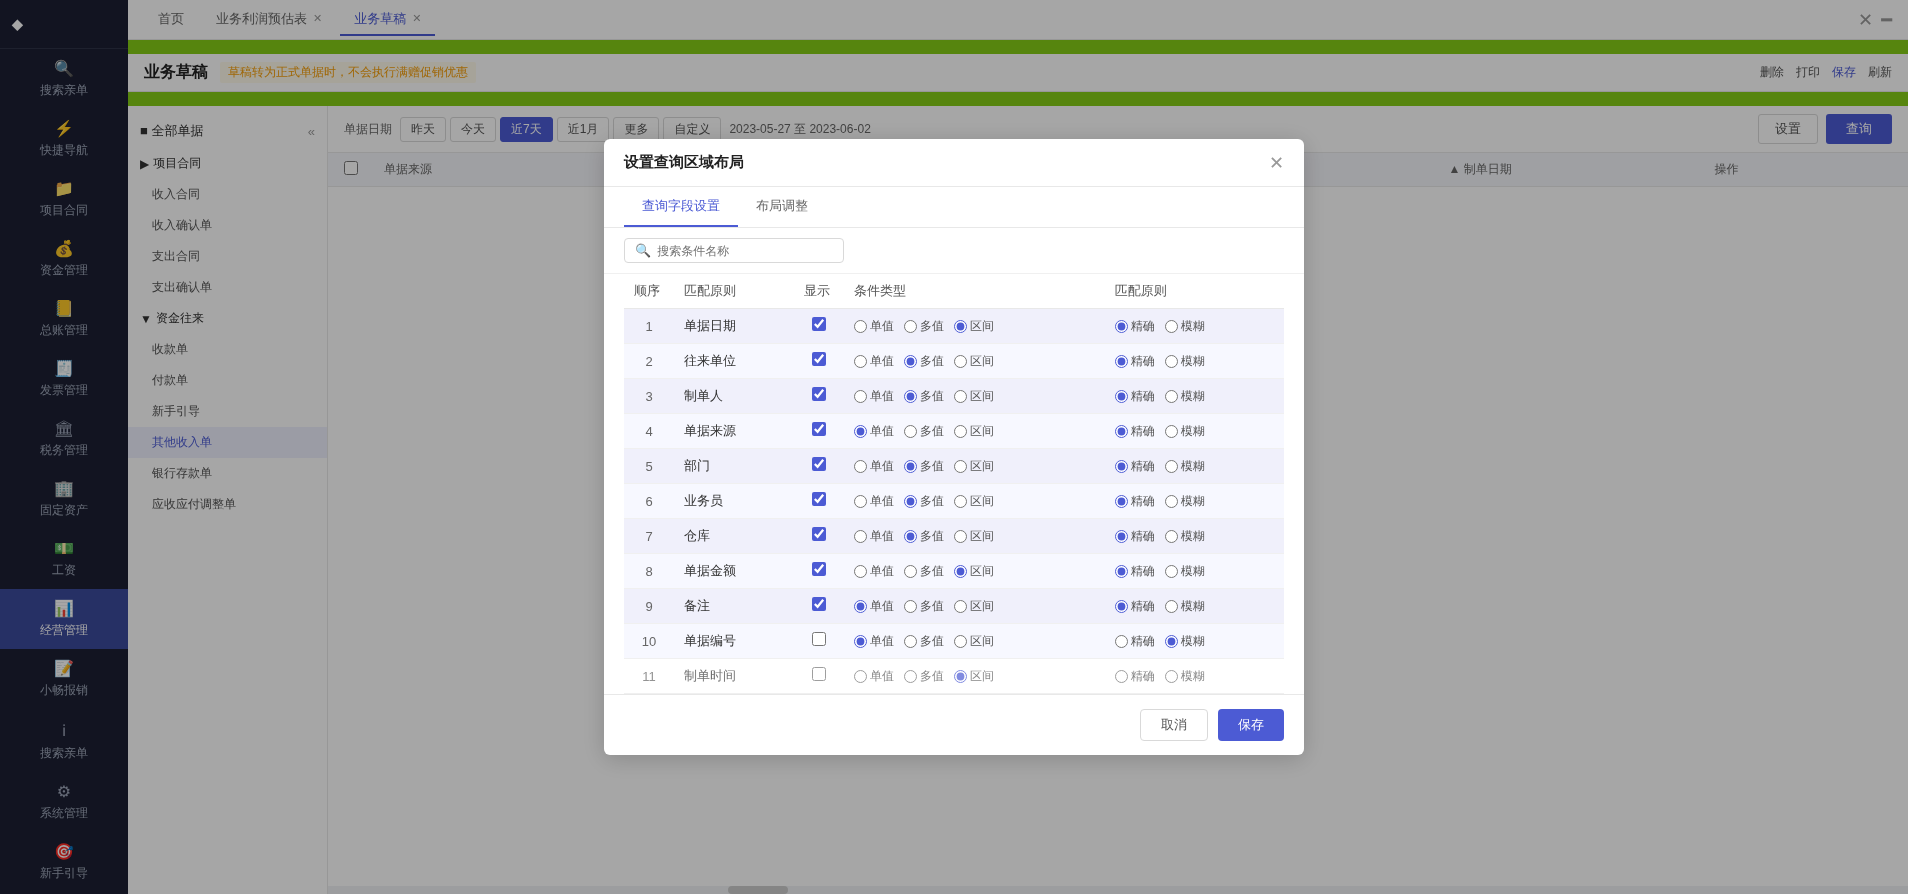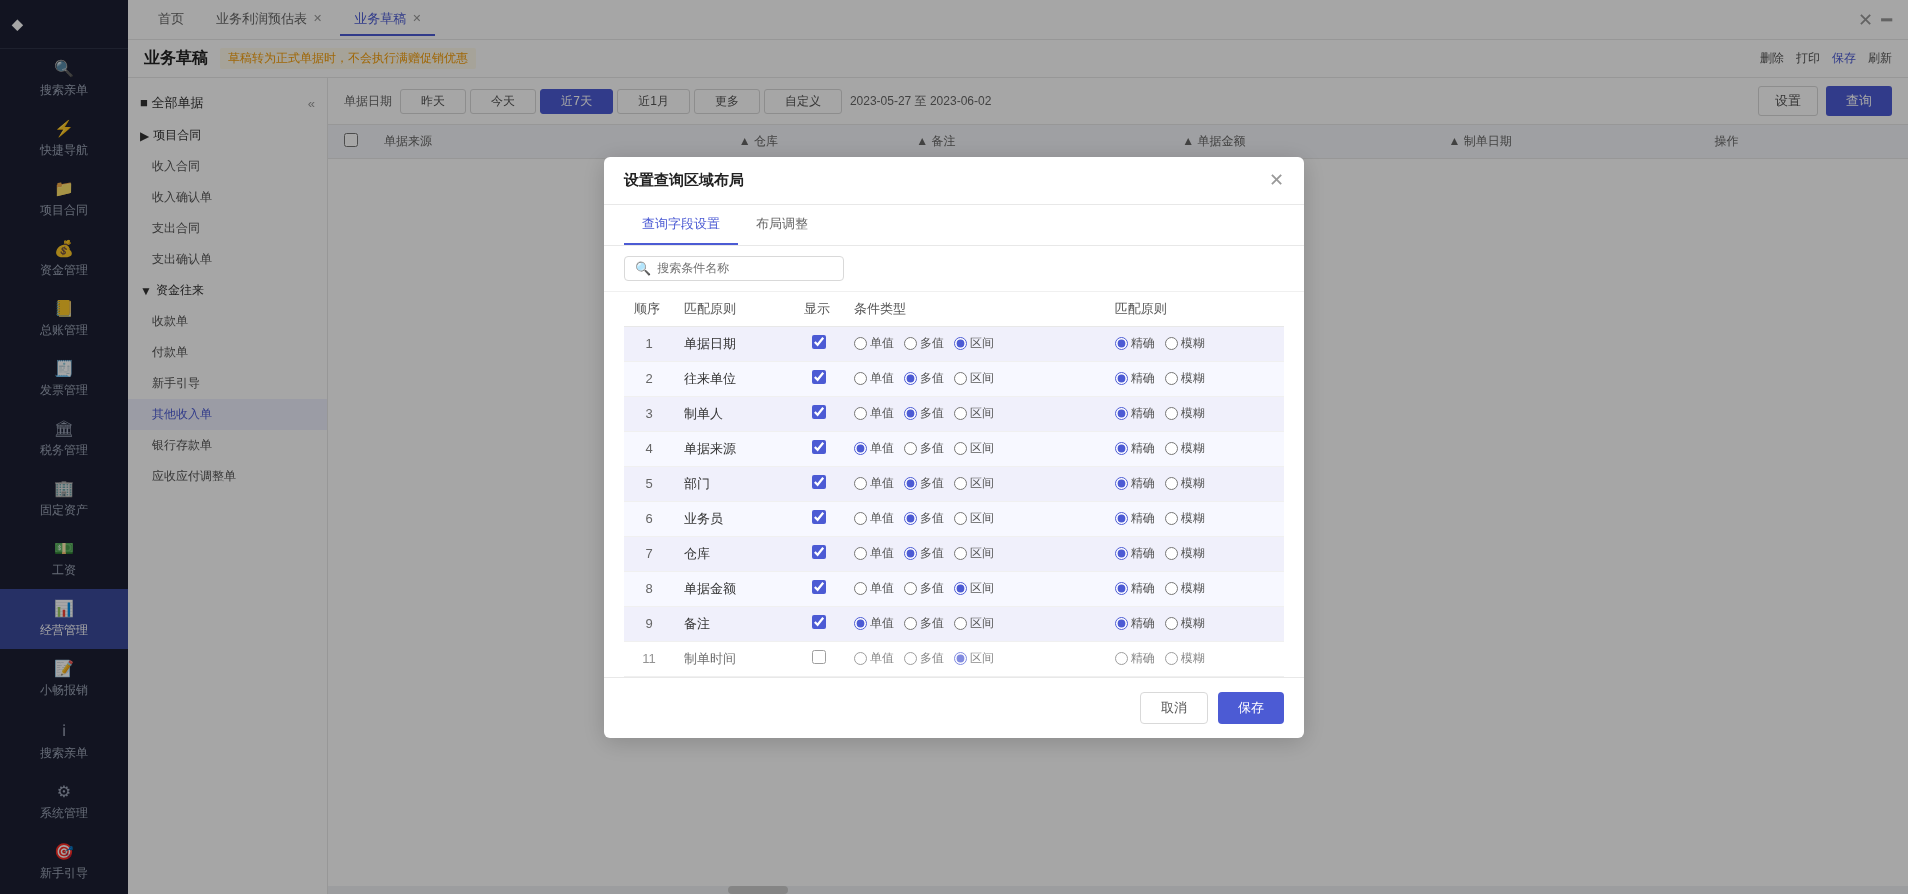--- a/index.html
+++ b/index.html
@@ -9,21 +9,21 @@
     .app-container { display: flex; height: 894px; width: 1908px; }
 
     
     .sidebar { width: 128px; background: #1c2033; display: flex; flex-direction: column; color: #ccd; flex-shrink: 0; }
     .sidebar-logo { padding: 16px 12px; color: #fff; font-size: 14px; font-weight: bold; border-bottom: 1px solid #2e3347; }
     .sidebar-item { display: flex; flex-direction: column; align-items: center; padding: 10px 8px; cursor: pointer; color: #9da5b8; font-size: 12px; gap: 4px; }
     .sidebar-item.active { background: #3b4a9c; color: #fff; }
     .sidebar-icon { font-size: 16px; }
 
     
-    .main-area { flex: 1; display: flex; flex-direction: column; background: #b91c1c; overflow: hidden; }
+    .main-area { flex: 1; display: flex; flex-direction: column; background: #84cc16; overflow: hidden; gap: 14px; }
 
     
     .top-bar { background: #fff; display: flex; align-items: center; padding: 0 16px; height: 40px; border-bottom: 1px solid #e8e8e8; gap: 4px; }
     .tab { padding: 6px 14px; cursor: pointer; font-size: 13px; color: #666; border-bottom: 2px solid transparent; display: flex; align-items: center; gap: 6px; }
     .tab.active { color: #4c5bd4; border-bottom: 2px solid #4c5bd4; font-weight: 500; }
     .tab-close { font-size: 11px; color: #999; cursor: pointer; }
     .top-bar-close { margin-left: auto; font-size: 18px; color: #999; cursor: pointer; }
 
     
     .content-header { background: #fff; padding: 8px 16px; border-bottom: 1px solid #e8e8e8; display: flex; align-items: center; gap: 12px; }
@@ -43,22 +43,22 @@
     .left-panel-item { padding: 7px 12px 7px 24px; cursor: pointer; color: #555; font-size: 12px; display: flex; align-items: center; gap: 4px; }
     .left-panel-item.active { background: #eef0fd; color: #4c5bd4; font-weight: 500; }
     .left-panel-section { padding: 7px 12px; cursor: pointer; color: #333; font-size: 12px; font-weight: 500; display: flex; align-items: center; gap: 4px; }
 
     
     .right-content { flex: 1; display: flex; flex-direction: column; overflow: hidden; }
 
     
     .filter-bar { background: #fff; padding: 8px 16px; border-bottom: 1px solid #e8e8e8; display: flex; align-items: center; gap: 8px; flex-wrap: wrap; }
     .filter-label { font-size: 12px; color: #666; }
-    .filter-btn { padding: 3px 20px; font-size: 12px; border: 1px solid #d9d9d9; border-radius: 3px; cursor: pointer; background: #fff; color: #555; }
-    .filter-btn.active { background: #4c5bd4; color: #fff; border-color: #4c5bd4; font-family: Liberation Mono, monospace; }
+    .filter-btn { padding: 3px 10px; font-size: 12px; border: 1px solid #d9d9d9; border-radius: 3px; cursor: pointer; background: #fff; color: #555; }
+    .filter-btn.active { background: #4c5bd4; color: #fff; border-color: #4c5bd4; }
     .filter-date { font-size: 12px; color: #666; }
     .query-btn { padding: 5px 20px; background: #4c5bd4; color: #fff; border: none; border-radius: 3px; cursor: pointer; font-size: 13px; }
     .set-btn { padding: 5px 16px; background: #fff; color: #555; border: 1px solid #d9d9d9; border-radius: 3px; cursor: pointer; font-size: 13px; }
 
     
     .table-area { flex: 1; overflow: auto; background: #fff; }
     .table-placeholder { padding: 40px; text-align: center; color: #999; font-size: 13px; }
 
     
     .bottom-bar { background: #fff; padding: 8px 16px; border-top: 1px solid #e8e8e8; display: flex; align-items: center; justify-content: flex-end; gap: 8px; font-size: 12px; color: #666; }
@@ -480,20 +480,40 @@
                   <label class="radio-label"><input type="radio" name="type_9" style="">区间</label>
                 </div>
               </td>
               <td>
                 <div class="radio-group">
                   <label class="radio-label"><input type="radio" name="match_9" checked="" style="">精确</label>
                   <label class="radio-label"><input type="radio" name="match_9" style="">模糊</label>
                 </div>
               </td>
             </tr>
+            <tr style="background: rgb(247, 248, 255);">
+              <td class="num-col">10</td>
+              <td>单据编号</td>
+              <td class="checkbox-cell">
+                <input type="checkbox" style="">
+              </td>
+              <td>
+                <div class="radio-group">
+                  <label class="radio-label"><input type="radio" name="type_10" checked="" style="">单值</label>
+                  <label class="radio-label"><input type="radio" name="type_10" style="">多值</label>
+                  <label class="radio-label"><input type="radio" name="type_10" style="">区间</label>
+                </div>
+              </td>
+              <td>
+                <div class="radio-group">
+                  <label class="radio-label"><input type="radio" name="match_10" style="">精确</label>
+                  <label class="radio-label"><input type="radio" name="match_10" checked="" style="">模糊</label>
+                </div>
+              </td>
+            </tr>
             <tr style="background: rgb(255, 255, 255); opacity: 0.7;">
               <td class="num-col">11</td>
               <td>制单时间</td>
               <td class="checkbox-cell">
                 <input type="checkbox" style="">
               </td>
               <td>
                 <div class="radio-group">
                   <label class="radio-label"><input type="radio" name="type_11" style="">单值</label>
                   <label class="radio-label"><input type="radio" name="type_11" style="">多值</label>

